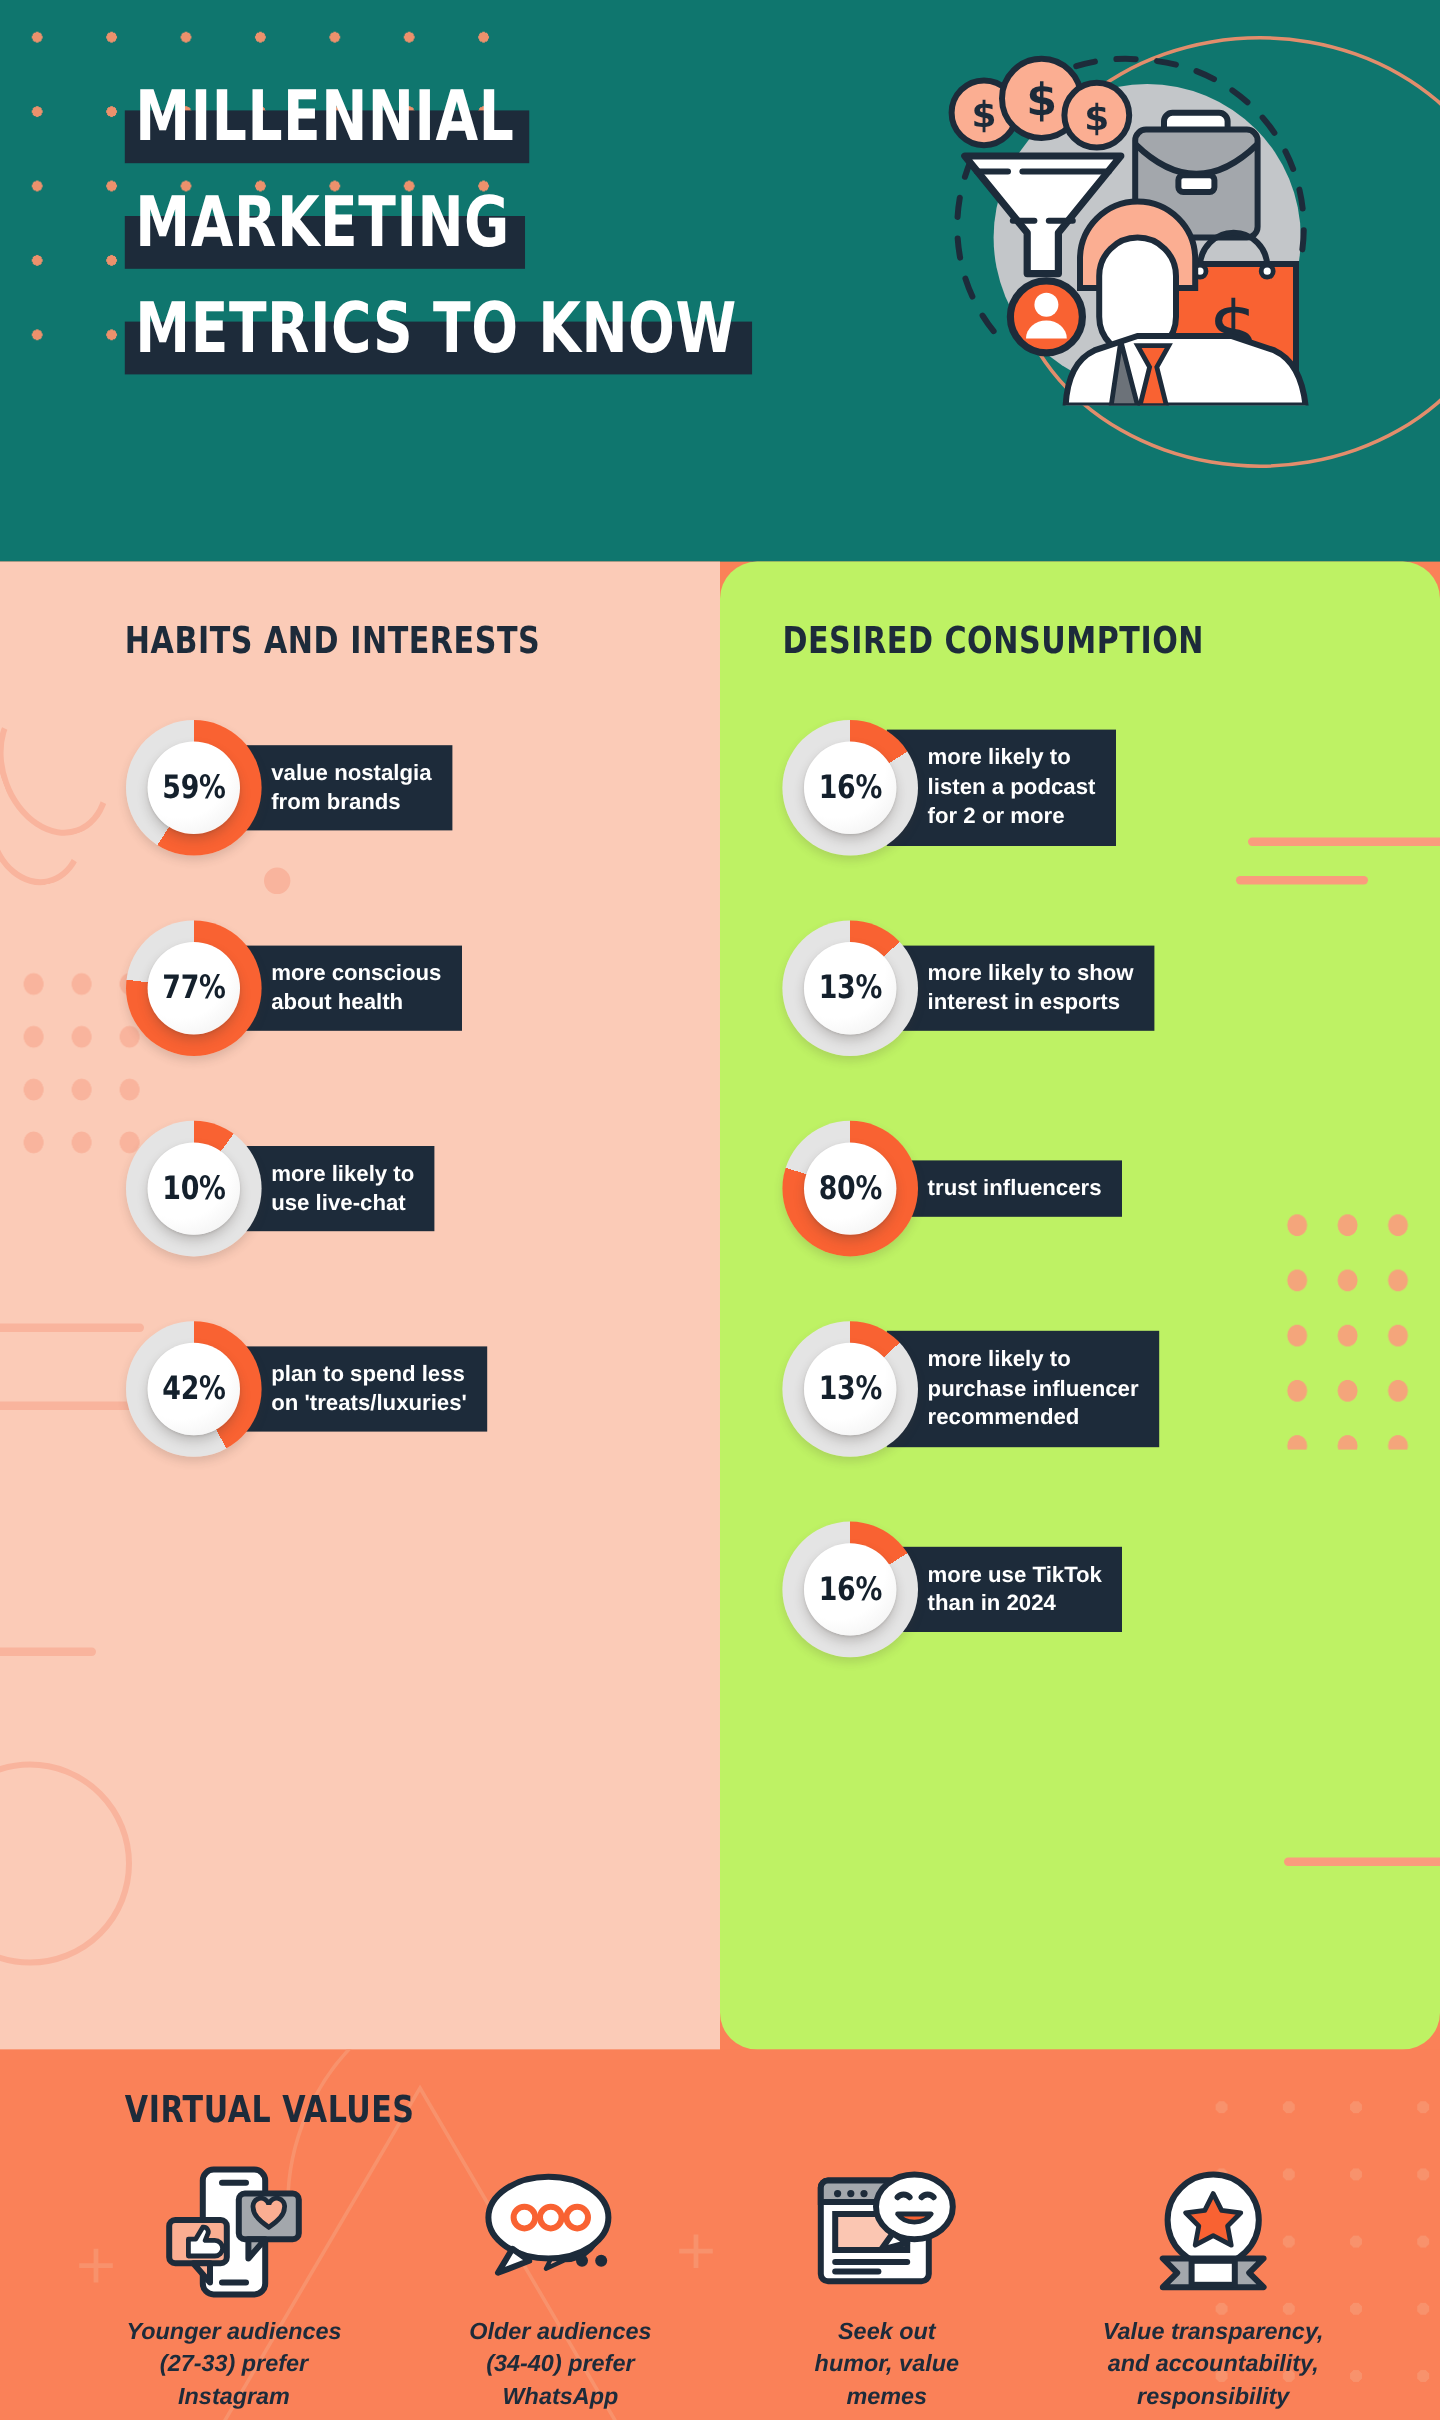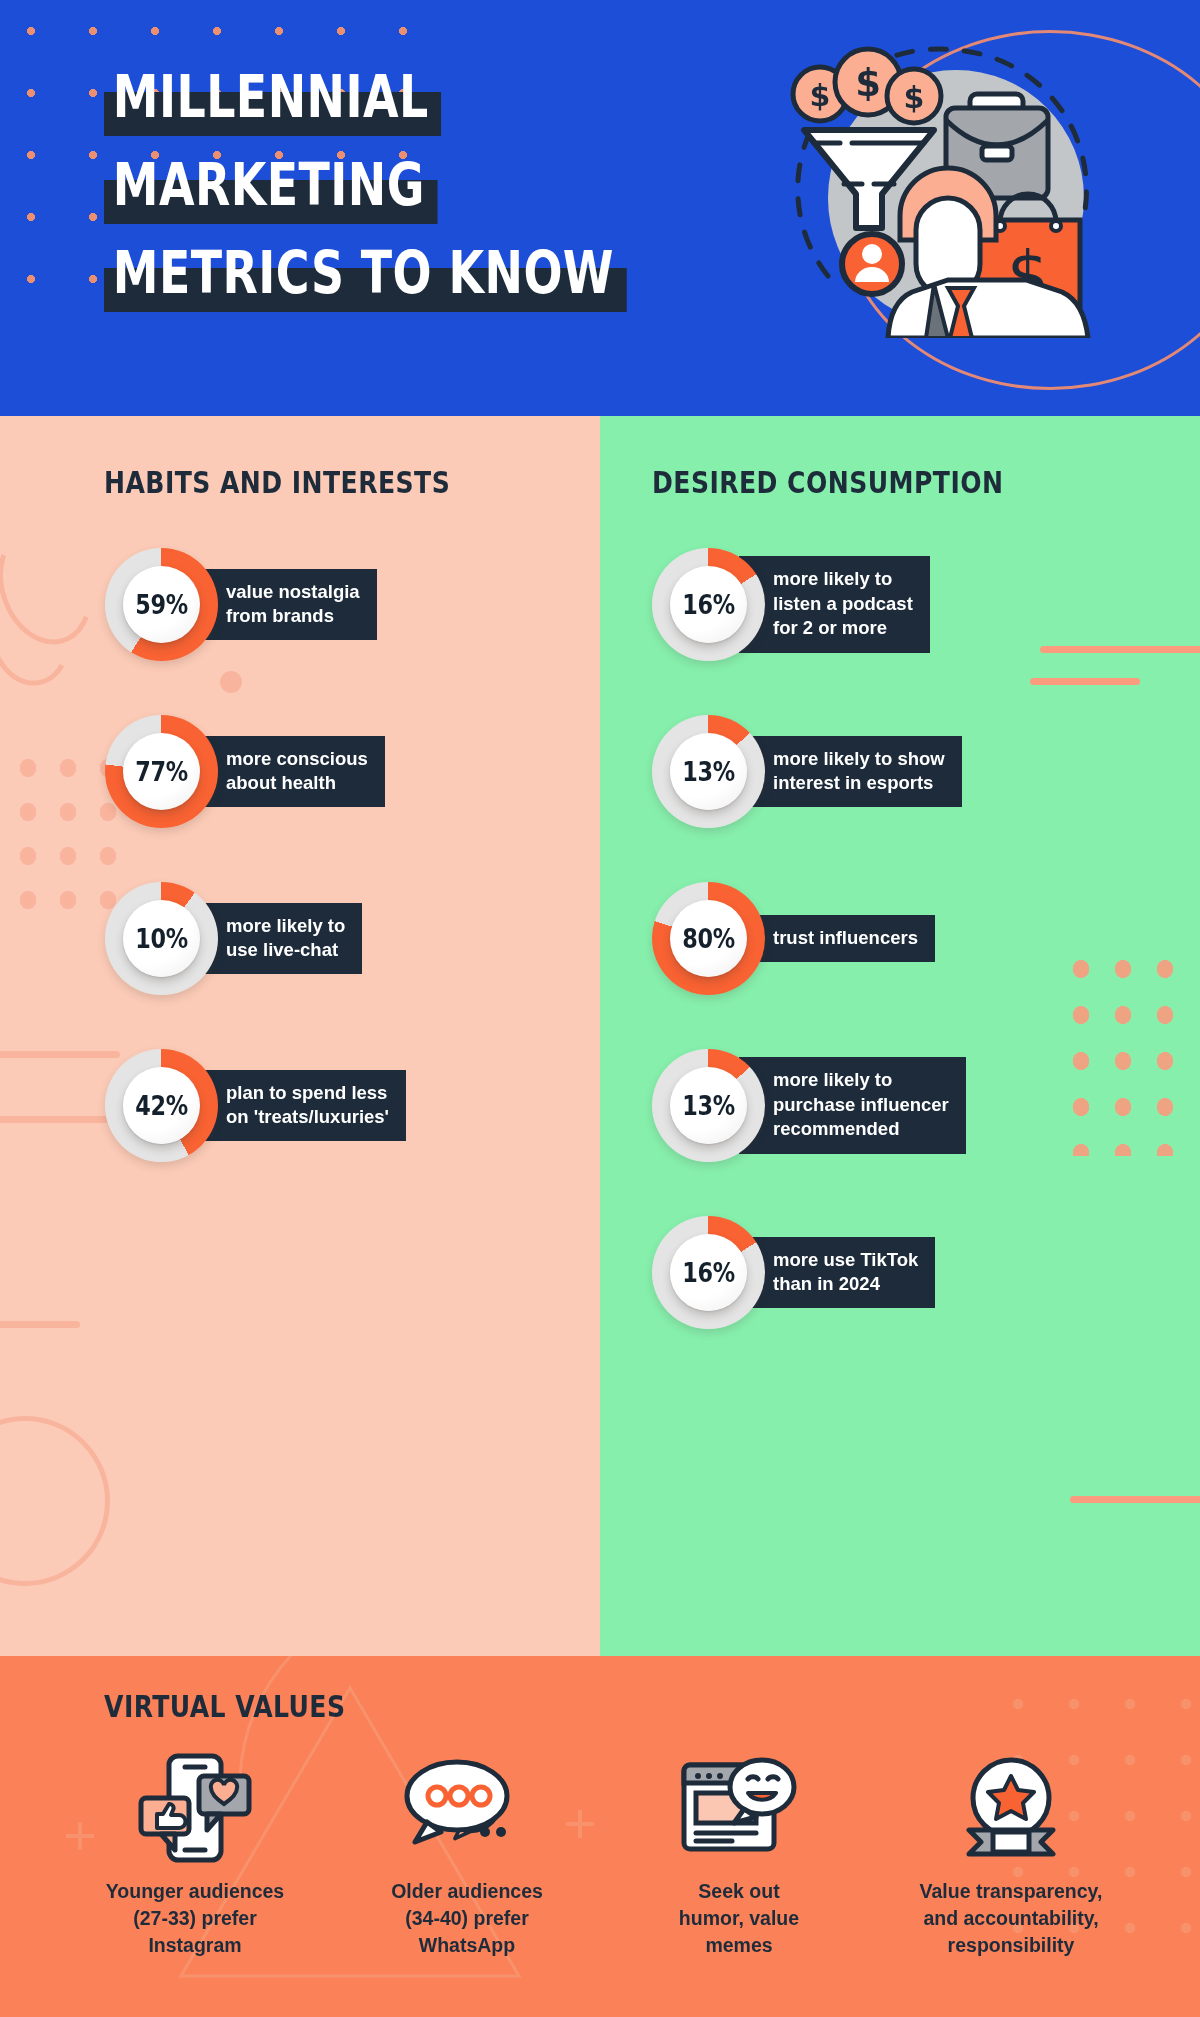--- a/index.html
+++ b/index.html
@@ -8,22 +8,22 @@
     font-family: "Liberation Sans", sans-serif;
     background: #FA8158;
     position: relative;
     overflow: hidden;
   }
   .page { position: relative; width: 1200px; height: 2017px; overflow: hidden; }
 
   
   .header {
     position: relative;
-    height: 416px;
-    background: #1d4ed8;
+    height: 468px;
+    background: #0f766e;
     overflow: hidden;
   }
   .dot-grid {
     position: absolute; left: 0; top: 0; width: 420px; height: 300px;
     background-image: radial-gradient(#F8926C 4.2px, transparent 4.3px);
     background-size: 62px 62px;
     opacity: .95;
     pointer-events: none;
   }
   .hdr-swoosh {
@@ -54,21 +54,21 @@
     background: #1D2B3A; z-index: -1;
   }
   .title-line .txt { position: relative; z-index: 2; }
 
   .hero { position: absolute; right: 86px; top: 26px; width: 330px; height: 312px; }
 
   
   .body-wrap { position: relative; display: flex; height: 1240px; }
   .col { position: relative; overflow: hidden; }
   .col-left  { width: 600px; background: #FBCBB7; }
-  .col-right { width: 600px; background: #86efac; }
+  .col-right { width: 600px; background: #bef264; border-radius: 31px; }
 
   .sec-title {
     font-family: "DejaVu Sans Condensed", "Liberation Sans Narrow", "Liberation Sans", sans-serif;
     font-weight: 700;
     font-size: 31px;
     letter-spacing: 0.5px;
     color: #1D2B3A;
     position: absolute;
     top: 48px;
     transform: scaleX(0.9);
@@ -191,20 +191,21 @@
   }
   .value-icon { height: 112px; display: flex; align-items: center; justify-content: center; }
   .value-text {
     margin-top: 14px;
     text-align: center;
     color: #1D2B3A;
     font-size: 19.5px;
     font-weight: 700;
     line-height: 1.38;
     white-space: pre-line;
+    font-style: italic;
   }
 </style>
 </head>
 <body>
 
 <div class="page">
 
   <div class="header">
     <div class="dot-grid"></div>
     <div class="hdr-swoosh"></div>

